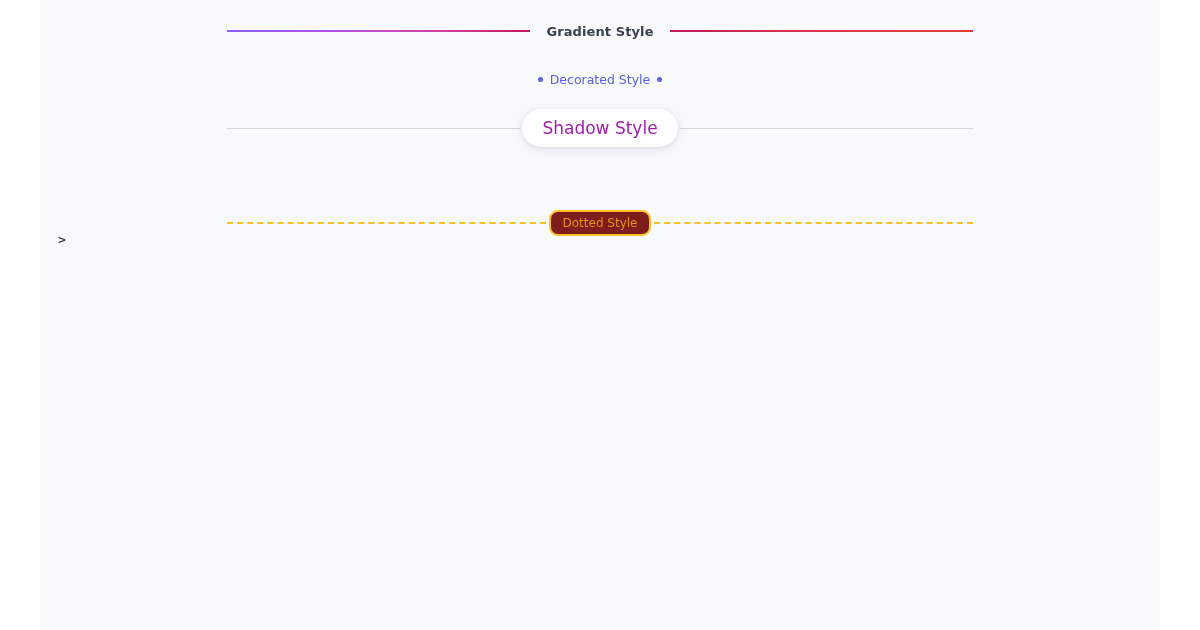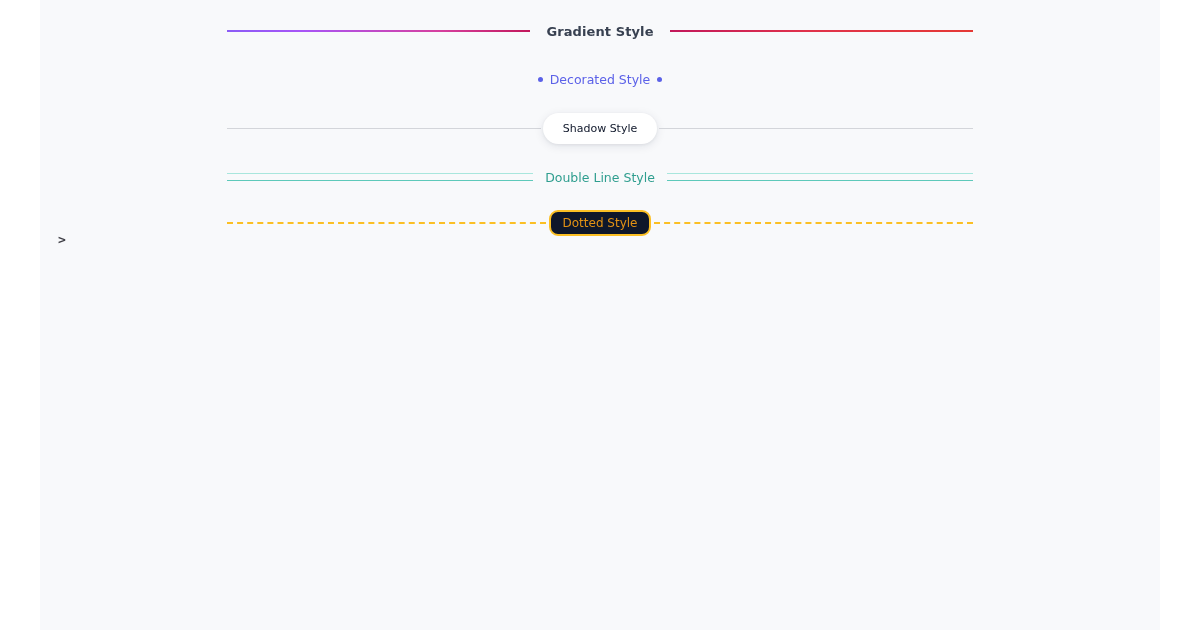--- a/index.html
+++ b/index.html
@@ -89,22 +89,22 @@
     display: inline-block;
   }
 
   
   .row-shadow { top: 119px; height: 18px; }
   .row-shadow .rule {
     height: 1px;
     background: #d3d5da;
   }
   .row-shadow .label {
-    font-size: 11px;
-    color: #0f172a;
+    font-size: 17px;
+    color: #a21caf;
     background: #ffffff;
     border-radius: 999px;
     padding: 9px 20px;
     box-shadow: 0 2px 10px rgba(24, 32, 56, 0.10), 0 1px 3px rgba(24, 32, 56, 0.06);
     margin: 0 2px;
   }
 
   
   .row-double { top: 169px; height: 16px; }
   .row-double .rule {
@@ -123,21 +123,21 @@
   .row-dotted .rule {
     height: 0;
     border-top: 2px dashed #fbbf24;
   }
   .row-dotted .label {
     font-size: 12px;
     color: #e39214;
     border: 2px solid #fbbf24;
     border-radius: 9px;
     padding: 4px 12px;
-    background: #0f172a;
+    background: #7f1d1d;
     margin: 0 3px;
   }
 
   
   .prompt-caret {
     position: absolute;
     left: 18px;      
     top: 232px;
     font-family: "DejaVu Sans Mono", "Liberation Mono", monospace;
     font-size: 13px;
@@ -167,25 +167,20 @@
       </span>
       <span class="rule"></span>
     </div>
 
     <div class="divider row-shadow">
       <span class="rule"></span>
       <span class="label">Shadow Style</span>
       <span class="rule"></span>
     </div>
 
-    <div class="divider row-double">
-      <span class="rule"></span>
-      <span class="label">Double Line Style</span>
-      <span class="rule"></span>
-    </div>
 
     <div class="divider row-dotted">
       <span class="rule"></span>
       <span class="label">Dotted Style</span>
       <span class="rule"></span>
     </div>
 
     <div class="prompt-caret">&gt;</div>
 
   </div>

